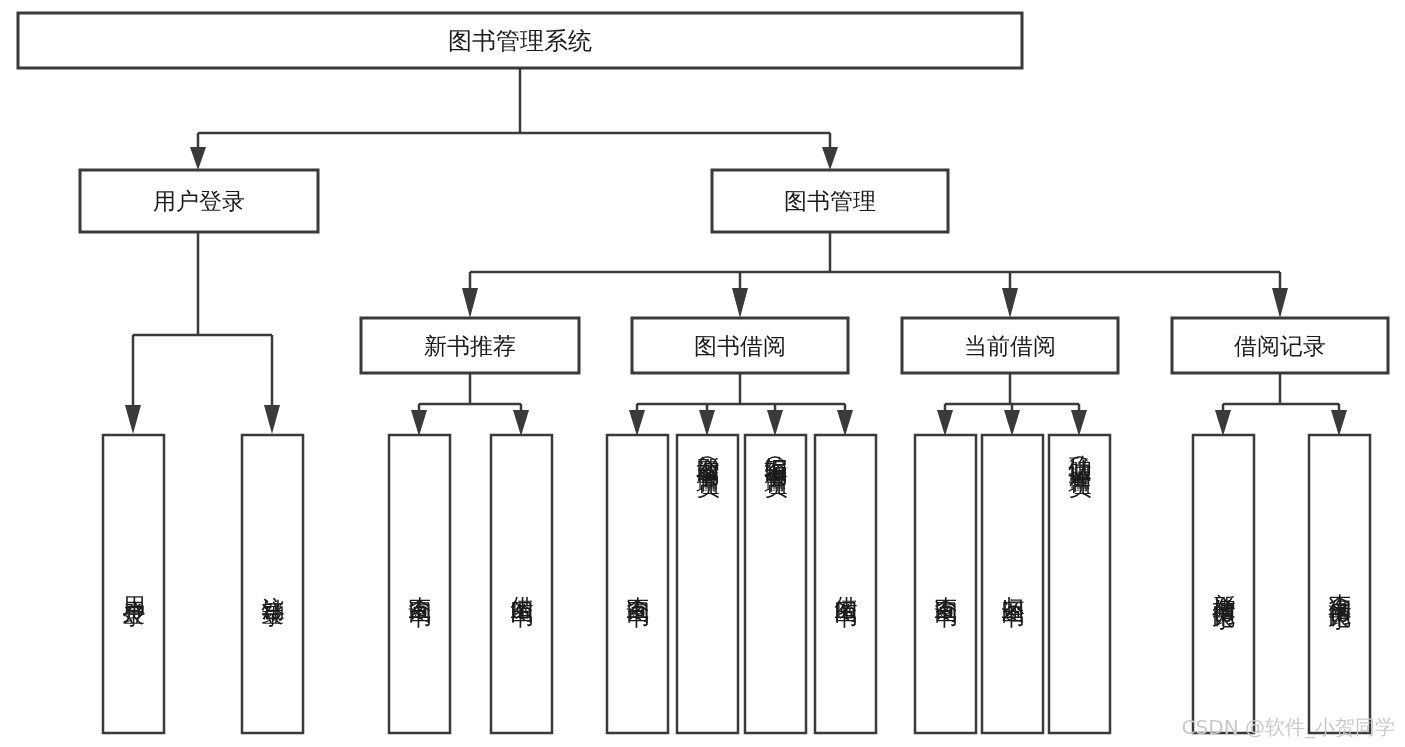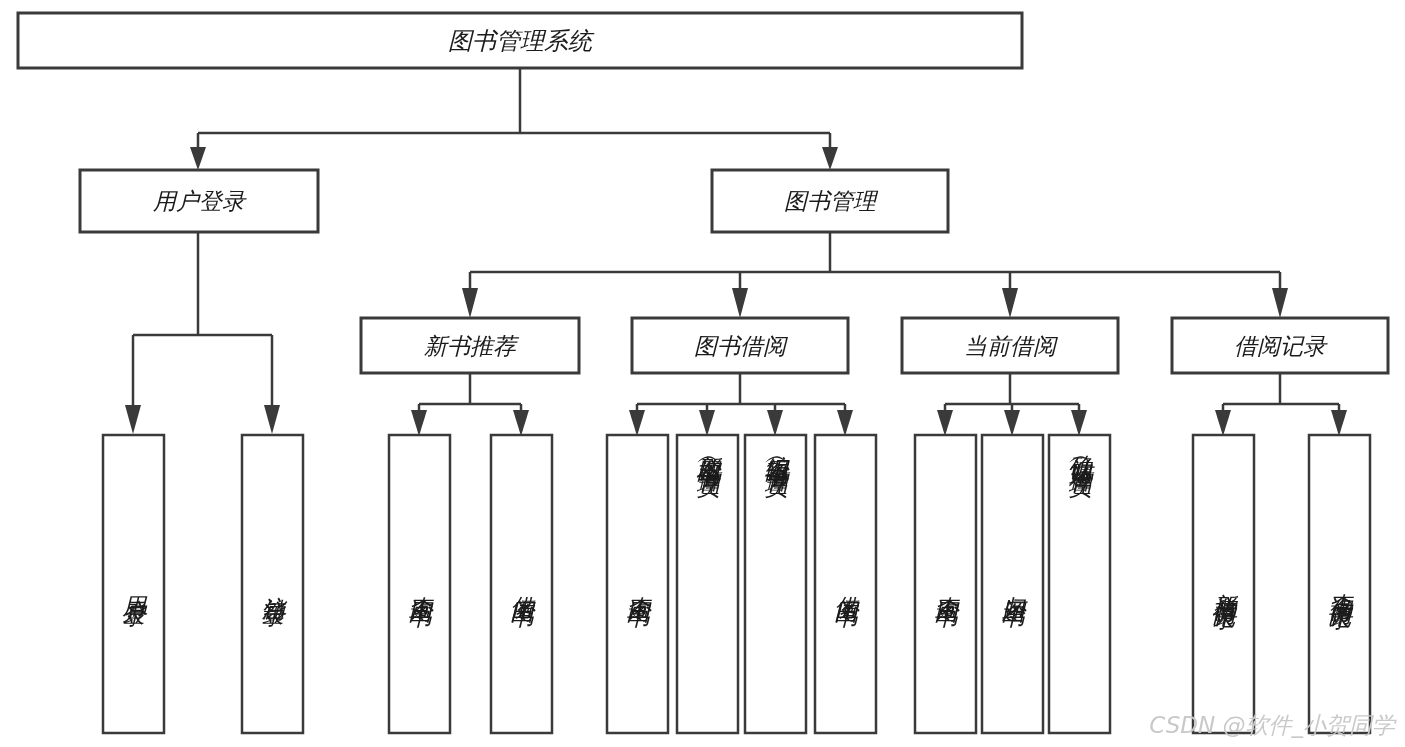--- a/index.html
+++ b/index.html
@@ -11,21 +11,20 @@
     width: 1405px;
     height: 747px;
     font-family: "DejaVu Sans", "Liberation Sans", sans-serif;
     overflow: hidden;
     position: relative;
   }
   #diagram-root {
     position: relative;
     width: 1405px;
     height: 747px;
-    font-style: italic;
   }
   svg.diagram-canvas {
     position: absolute;
     top: 0;
     left: 0;
     width: 1405px;
     height: 747px;
     display: block;
   }
   .node-box {
@@ -72,21 +71,21 @@
     letter-spacing: 3px;
     color: #1b1b1b;
     white-space: nowrap;
     text-align: center;
   }
   .watermark {
     position: absolute;
     right: 10px;
     bottom: 6px;
     font-family: "DejaVu Sans", "Liberation Sans", sans-serif;
-    font-size: 23px;
+    font-size: 20px;
     color: #c9c9c9;
     white-space: nowrap;
     pointer-events: none;
   }
 </style>
 </head>
 <body>
 
 <div id="diagram-root">
 

